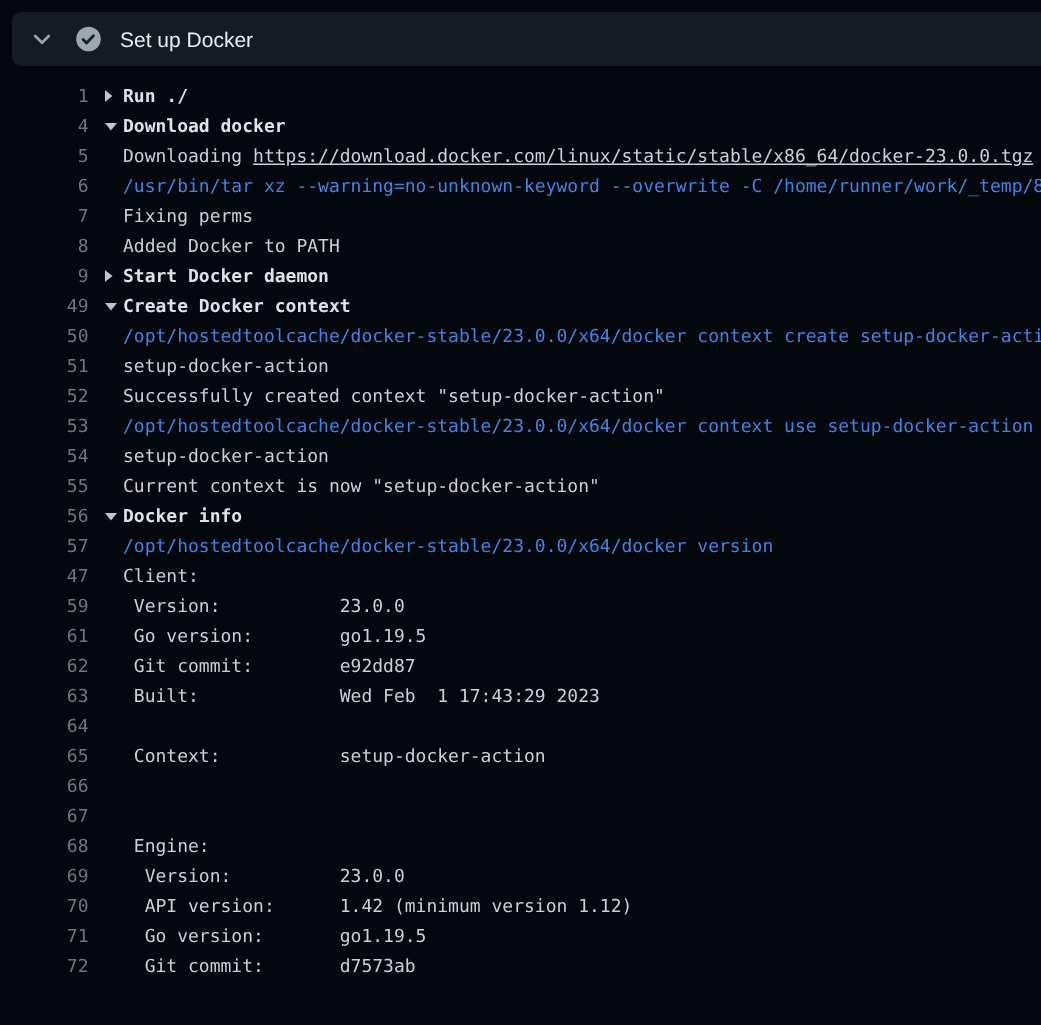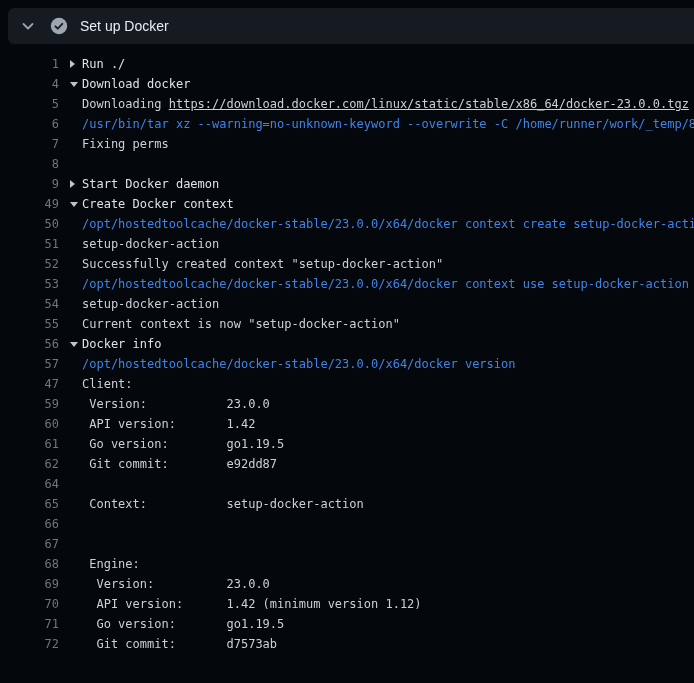--- a/index.html
+++ b/index.html
@@ -69,21 +69,21 @@
     border-left: 5px solid #bdc5cd;
     border-top: 4px solid transparent;
     border-bottom: 4px solid transparent;
   }
   .tri-expanded {
     border-top: 5px solid #bdc5cd;
     border-left: 4px solid transparent;
     border-right: 4px solid transparent;
   }
   .txt { color: #c9d1d9; }
-  .row.group .txt { color: #dde3e9; }
+  .row.group .txt { color: #dde3e9; font-weight: bold; }
   .row.group { cursor: pointer; }
   .row.command .txt { color: #3f85e8; }
   .log-link {
     color: #c9d1d9;
     text-decoration: underline;
     cursor: pointer;
     text-align: center;
   }
 </style>
 </head>
@@ -101,36 +101,36 @@
     </svg>
     <span class="step-title">Set up Docker</span>
   </div>
 
   <div class="log" id="log">
       <div class="row group collapsed"><span class="ln">1</span><span class="arrow-slot"><span class="tri tri-collapsed"></span></span><span class="txt">Run ./</span></div>
       <div class="row group expanded"><span class="ln">4</span><span class="arrow-slot"><span class="tri tri-expanded"></span></span><span class="txt">Download docker</span></div>
       <div class="row text"><span class="ln">5</span><span class="arrow-slot"></span><span class="txt"><span>Downloading </span><span class="log-link">https://download.docker.com/linux/static/stable/x86_64/docker-23.0.0.tgz</span></span></div>
       <div class="row command"><span class="ln">6</span><span class="arrow-slot"></span><span class="txt">/usr/bin/tar xz --warning=no-unknown-keyword --overwrite -C /home/runner/work/_temp/8c935778-f0f4</span></div>
       <div class="row text"><span class="ln">7</span><span class="arrow-slot"></span><span class="txt">Fixing perms</span></div>
-      <div class="row text"><span class="ln">8</span><span class="arrow-slot"></span></div>
+      <div class="row text"><span class="ln">8</span><span class="arrow-slot"></span><span class="txt">Added Docker to PATH</span></div>
       <div class="row group collapsed"><span class="ln">9</span><span class="arrow-slot"><span class="tri tri-collapsed"></span></span><span class="txt">Start Docker daemon</span></div>
       <div class="row group expanded"><span class="ln">49</span><span class="arrow-slot"><span class="tri tri-expanded"></span></span><span class="txt">Create Docker context</span></div>
       <div class="row command"><span class="ln">50</span><span class="arrow-slot"></span><span class="txt">/opt/hostedtoolcache/docker-stable/23.0.0/x64/docker context create setup-docker-action --docker host=unix:///var/run/docker.sock</span></div>
       <div class="row text"><span class="ln">51</span><span class="arrow-slot"></span><span class="txt">setup-docker-action</span></div>
       <div class="row text"><span class="ln">52</span><span class="arrow-slot"></span><span class="txt">Successfully created context "setup-docker-action"</span></div>
       <div class="row command"><span class="ln">53</span><span class="arrow-slot"></span><span class="txt">/opt/hostedtoolcache/docker-stable/23.0.0/x64/docker context use setup-docker-action</span></div>
       <div class="row text"><span class="ln">54</span><span class="arrow-slot"></span><span class="txt">setup-docker-action</span></div>
       <div class="row text"><span class="ln">55</span><span class="arrow-slot"></span><span class="txt">Current context is now "setup-docker-action"</span></div>
       <div class="row group expanded"><span class="ln">56</span><span class="arrow-slot"><span class="tri tri-expanded"></span></span><span class="txt">Docker info</span></div>
       <div class="row command"><span class="ln">57</span><span class="arrow-slot"></span><span class="txt">/opt/hostedtoolcache/docker-stable/23.0.0/x64/docker version</span></div>
       <div class="row text"><span class="ln">47</span><span class="arrow-slot"></span><span class="txt">Client:</span></div>
       <div class="row text"><span class="ln">59</span><span class="arrow-slot"></span><span class="txt"> Version:           23.0.0</span></div>
-      <div class="row text"><span class="ln">60</span><span class="arrow-slot"></span><span class="txt"> API version:       1.42</span></div>
       <div class="row text"><span class="ln">61</span><span class="arrow-slot"></span><span class="txt"> Go version:        go1.19.5</span></div>
       <div class="row text"><span class="ln">62</span><span class="arrow-slot"></span><span class="txt"> Git commit:        e92dd87</span></div>
+      <div class="row text"><span class="ln">63</span><span class="arrow-slot"></span><span class="txt"> Built:             Wed Feb  1 17:43:29 2023</span></div>
       <div class="row text"><span class="ln">64</span><span class="arrow-slot"></span></div>
       <div class="row text"><span class="ln">65</span><span class="arrow-slot"></span><span class="txt"> Context:           setup-docker-action</span></div>
       <div class="row text"><span class="ln">66</span><span class="arrow-slot"></span><span class="txt"></span></div>
       <div class="row text"><span class="ln">67</span><span class="arrow-slot"></span></div>
       <div class="row text"><span class="ln">68</span><span class="arrow-slot"></span><span class="txt"> Engine:</span></div>
       <div class="row text"><span class="ln">69</span><span class="arrow-slot"></span><span class="txt">  Version:          23.0.0</span></div>
       <div class="row text"><span class="ln">70</span><span class="arrow-slot"></span><span class="txt">  API version:      1.42 (minimum version 1.12)</span></div>
       <div class="row text"><span class="ln">71</span><span class="arrow-slot"></span><span class="txt">  Go version:       go1.19.5</span></div>
       <div class="row text"><span class="ln">72</span><span class="arrow-slot"></span><span class="txt">  Git commit:       d7573ab</span></div>
     </div>

